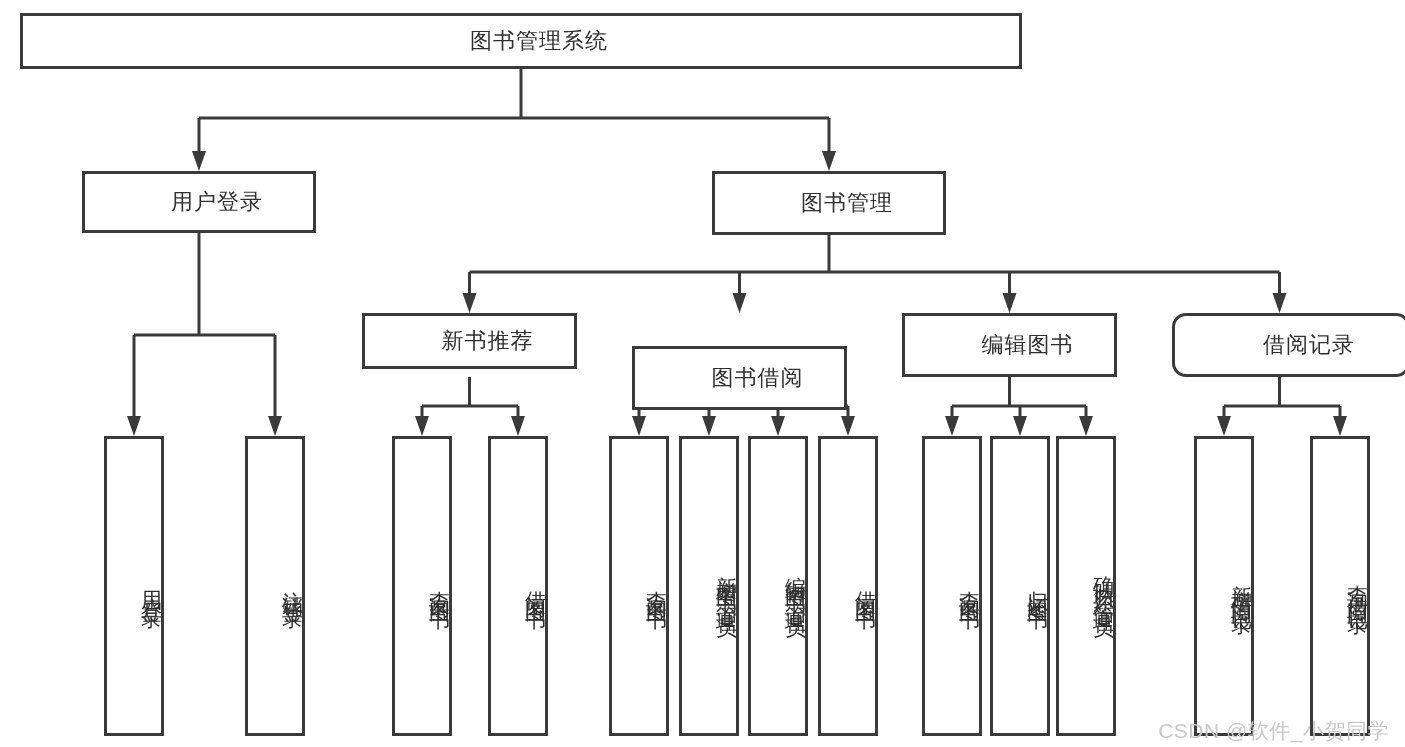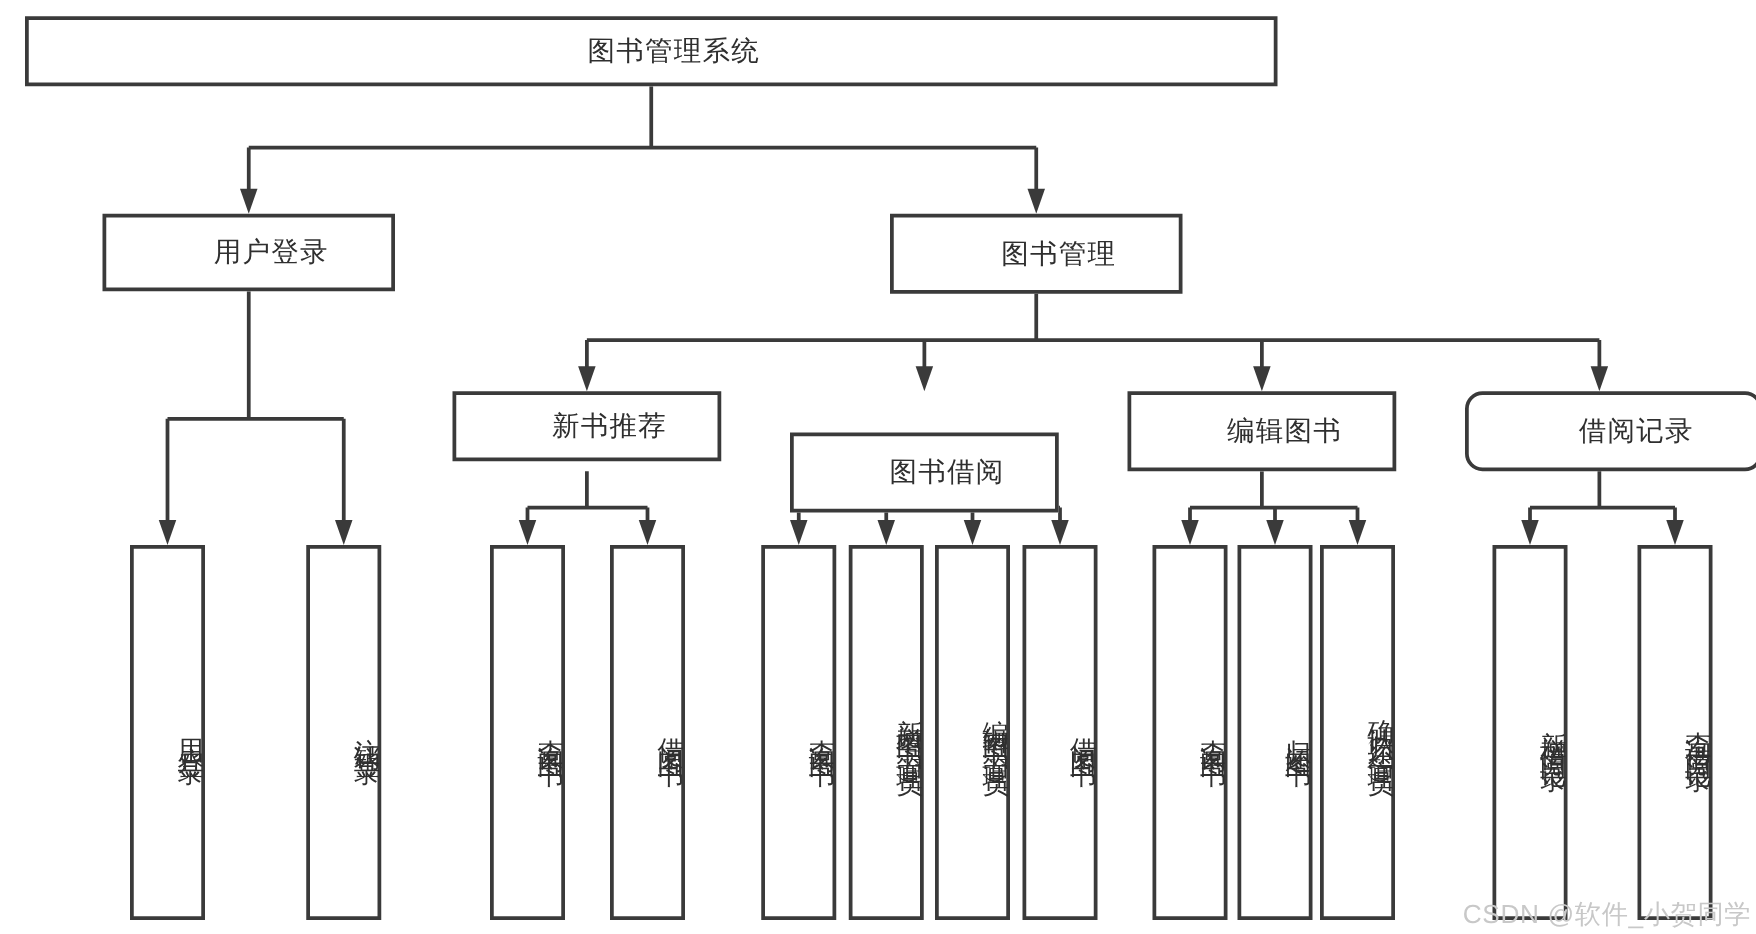--- a/index.html
+++ b/index.html
@@ -50,21 +50,21 @@
   .leaf .vtext {
     writing-mode: vertical-rl;
     text-orientation: mixed;
     letter-spacing: 6px;
     line-height: 1;
     max-height: 292px;
   }
   .watermark {
     position: absolute;
     top: 717px;
-    right: 4px;
+    right: 16px;
     font-size: 21px;
     color: var(--watermark);
     z-index: 2;
     letter-spacing: 0.5px;
     white-space: nowrap;
     text-align: right;
   }
 </style>
 </head>
 <body>

